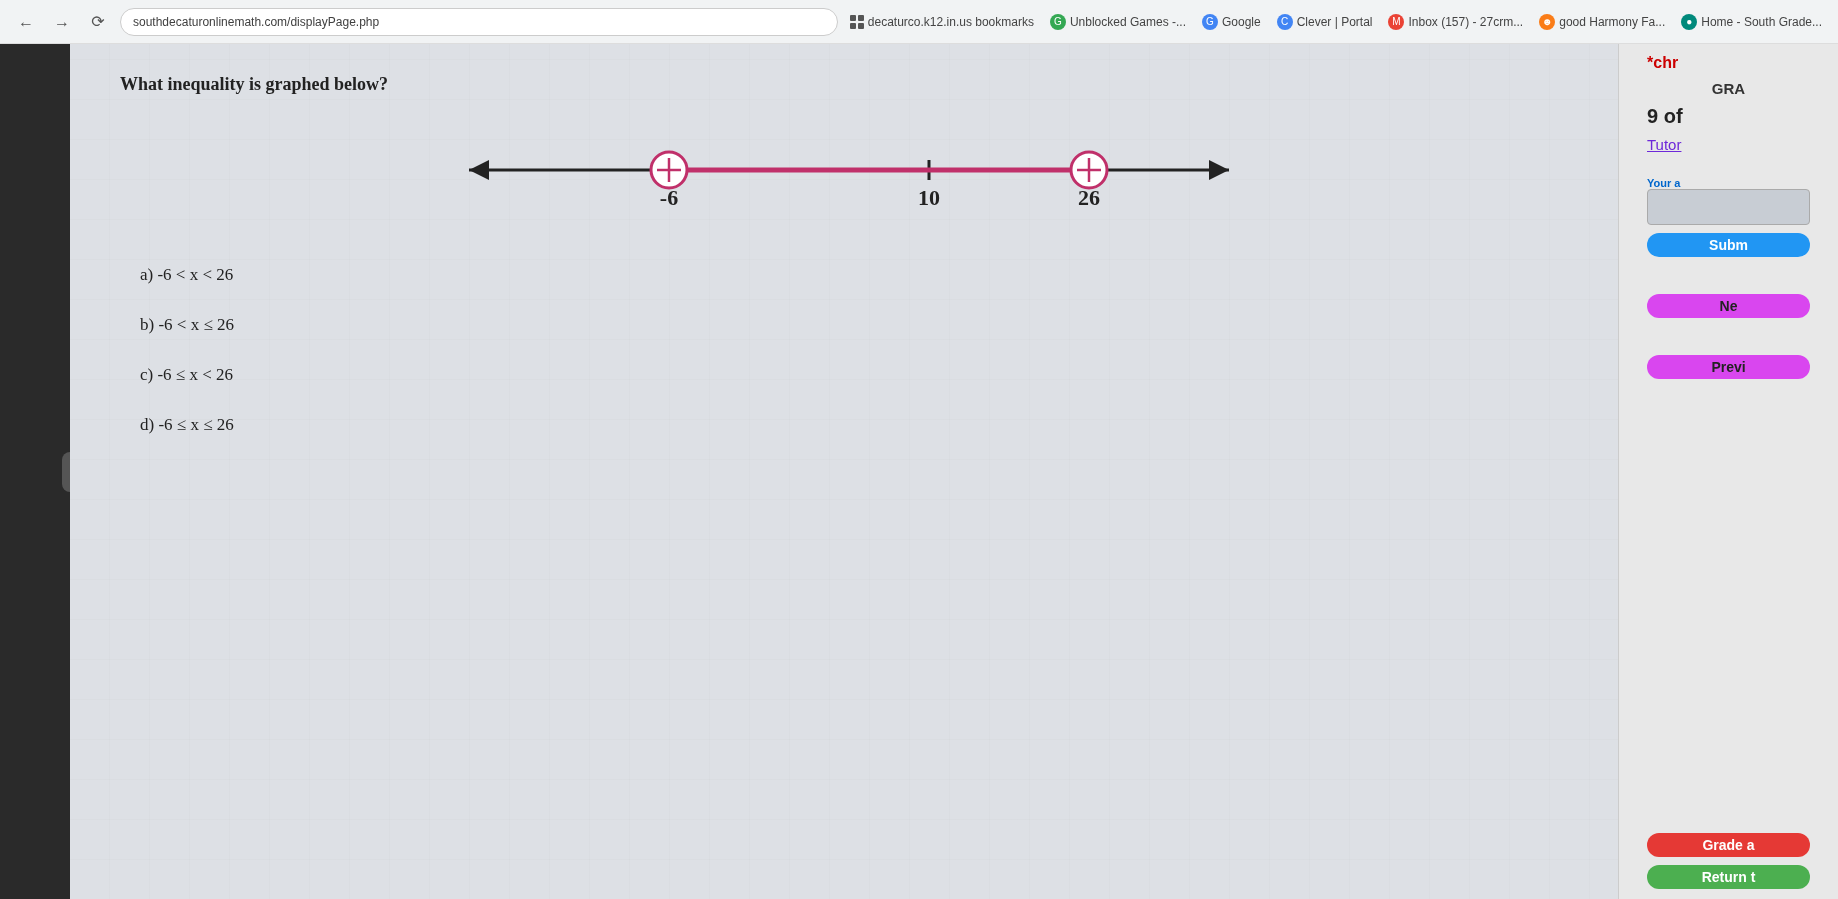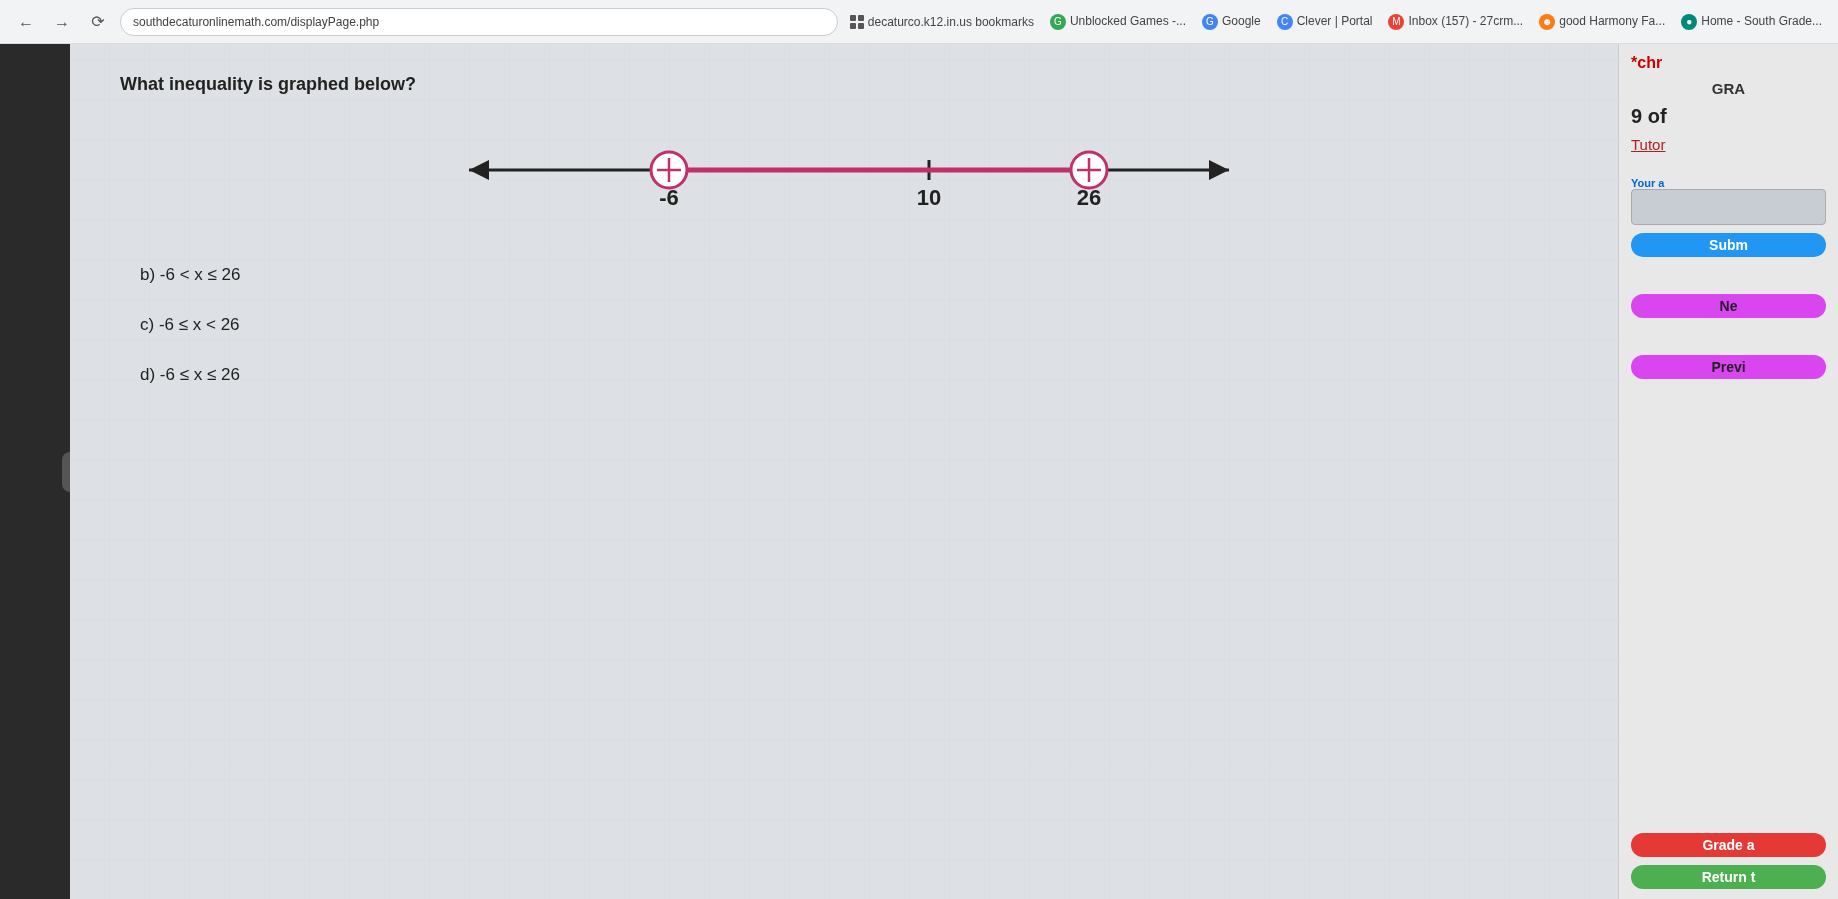--- a/index.html
+++ b/index.html
@@ -21,20 +21,21 @@
       align-items: center;
       padding: 0 12px;
       gap: 8px;
       font-size: 12px;
       color: #444;
       border-bottom: 1px solid #ddd;
       flex-shrink: 0;
     }
     .browser-bar .bookmark-item {
       display: flex;
+      align-items: center;
       gap: 4px;
       white-space: nowrap;
       cursor: pointer;
       padding: 2px 4px;
       border-radius: 4px;
     }
     .browser-bar .icon-circle {
       width: 16px; height: 16px; border-radius: 50%;
       display: inline-flex; align-items: center; justify-content: center;
       font-size: 10px; color: white; flex-shrink: 0;
@@ -97,28 +98,29 @@
         transparent,
         transparent 39px,
         rgba(180,180,180,0.15) 40px
       ),
       repeating-linear-gradient(
         90deg,
         transparent,
         transparent 39px,
         rgba(180,180,180,0.15) 40px
       );
+      font-family: Liberation Serif, serif;
     }
 
     
     .right-sidebar {
       width: 220px;
       background: #e8e8e8;
       flex-shrink: 0;
-      padding: 10px 12px;
+      padding: 10px 28px;
       display: flex;
       flex-direction: column;
       gap: 8px;
       border-left: 1px solid #ccc;
     }
 
     
     .question-title {
       font-size: 18px;
       font-weight: bold;
@@ -171,21 +173,21 @@
       font-weight: bold;
       color: #333;
       text-align: center;
     }
     .progress-text {
       font-size: 20px;
       font-weight: bold;
       color: #222;
     }
     .tutor-link {
-      color: #b91c1c;
+      color: #6d28d9;
       font-size: 15px;
       text-decoration: underline;
       cursor: pointer;
     }
     .your-answer-label {
       font-size: 11px;
       color: #0066cc;
       font-weight: bold;
     }
     .answer-input-box {
@@ -305,20 +307,23 @@
 
           <text x="230" y="80" text-anchor="middle" font-size="22" font-weight="bold" fill="#222">-6</text>
           <text x="490" y="80" text-anchor="middle" font-size="22" font-weight="bold" fill="#222">10</text>
           <text x="650" y="80" text-anchor="middle" font-size="22" font-weight="bold" fill="#222">26</text>
         </svg>
       </div>
     </div>
 
     <div class="answer-choices">
       <div class="answer-choice">
+        <span>a) -6 &lt; x &lt; 26</span>
+      </div>
+      <div class="answer-choice">
         <span>b) -6 &lt; x ≤ 26</span>
       </div>
       <div class="answer-choice">
         <span>c) -6 ≤ x &lt; 26</span>
       </div>
       <div class="answer-choice">
         <span>d) -6 ≤ x ≤ 26</span>
       </div>
     </div>
 

